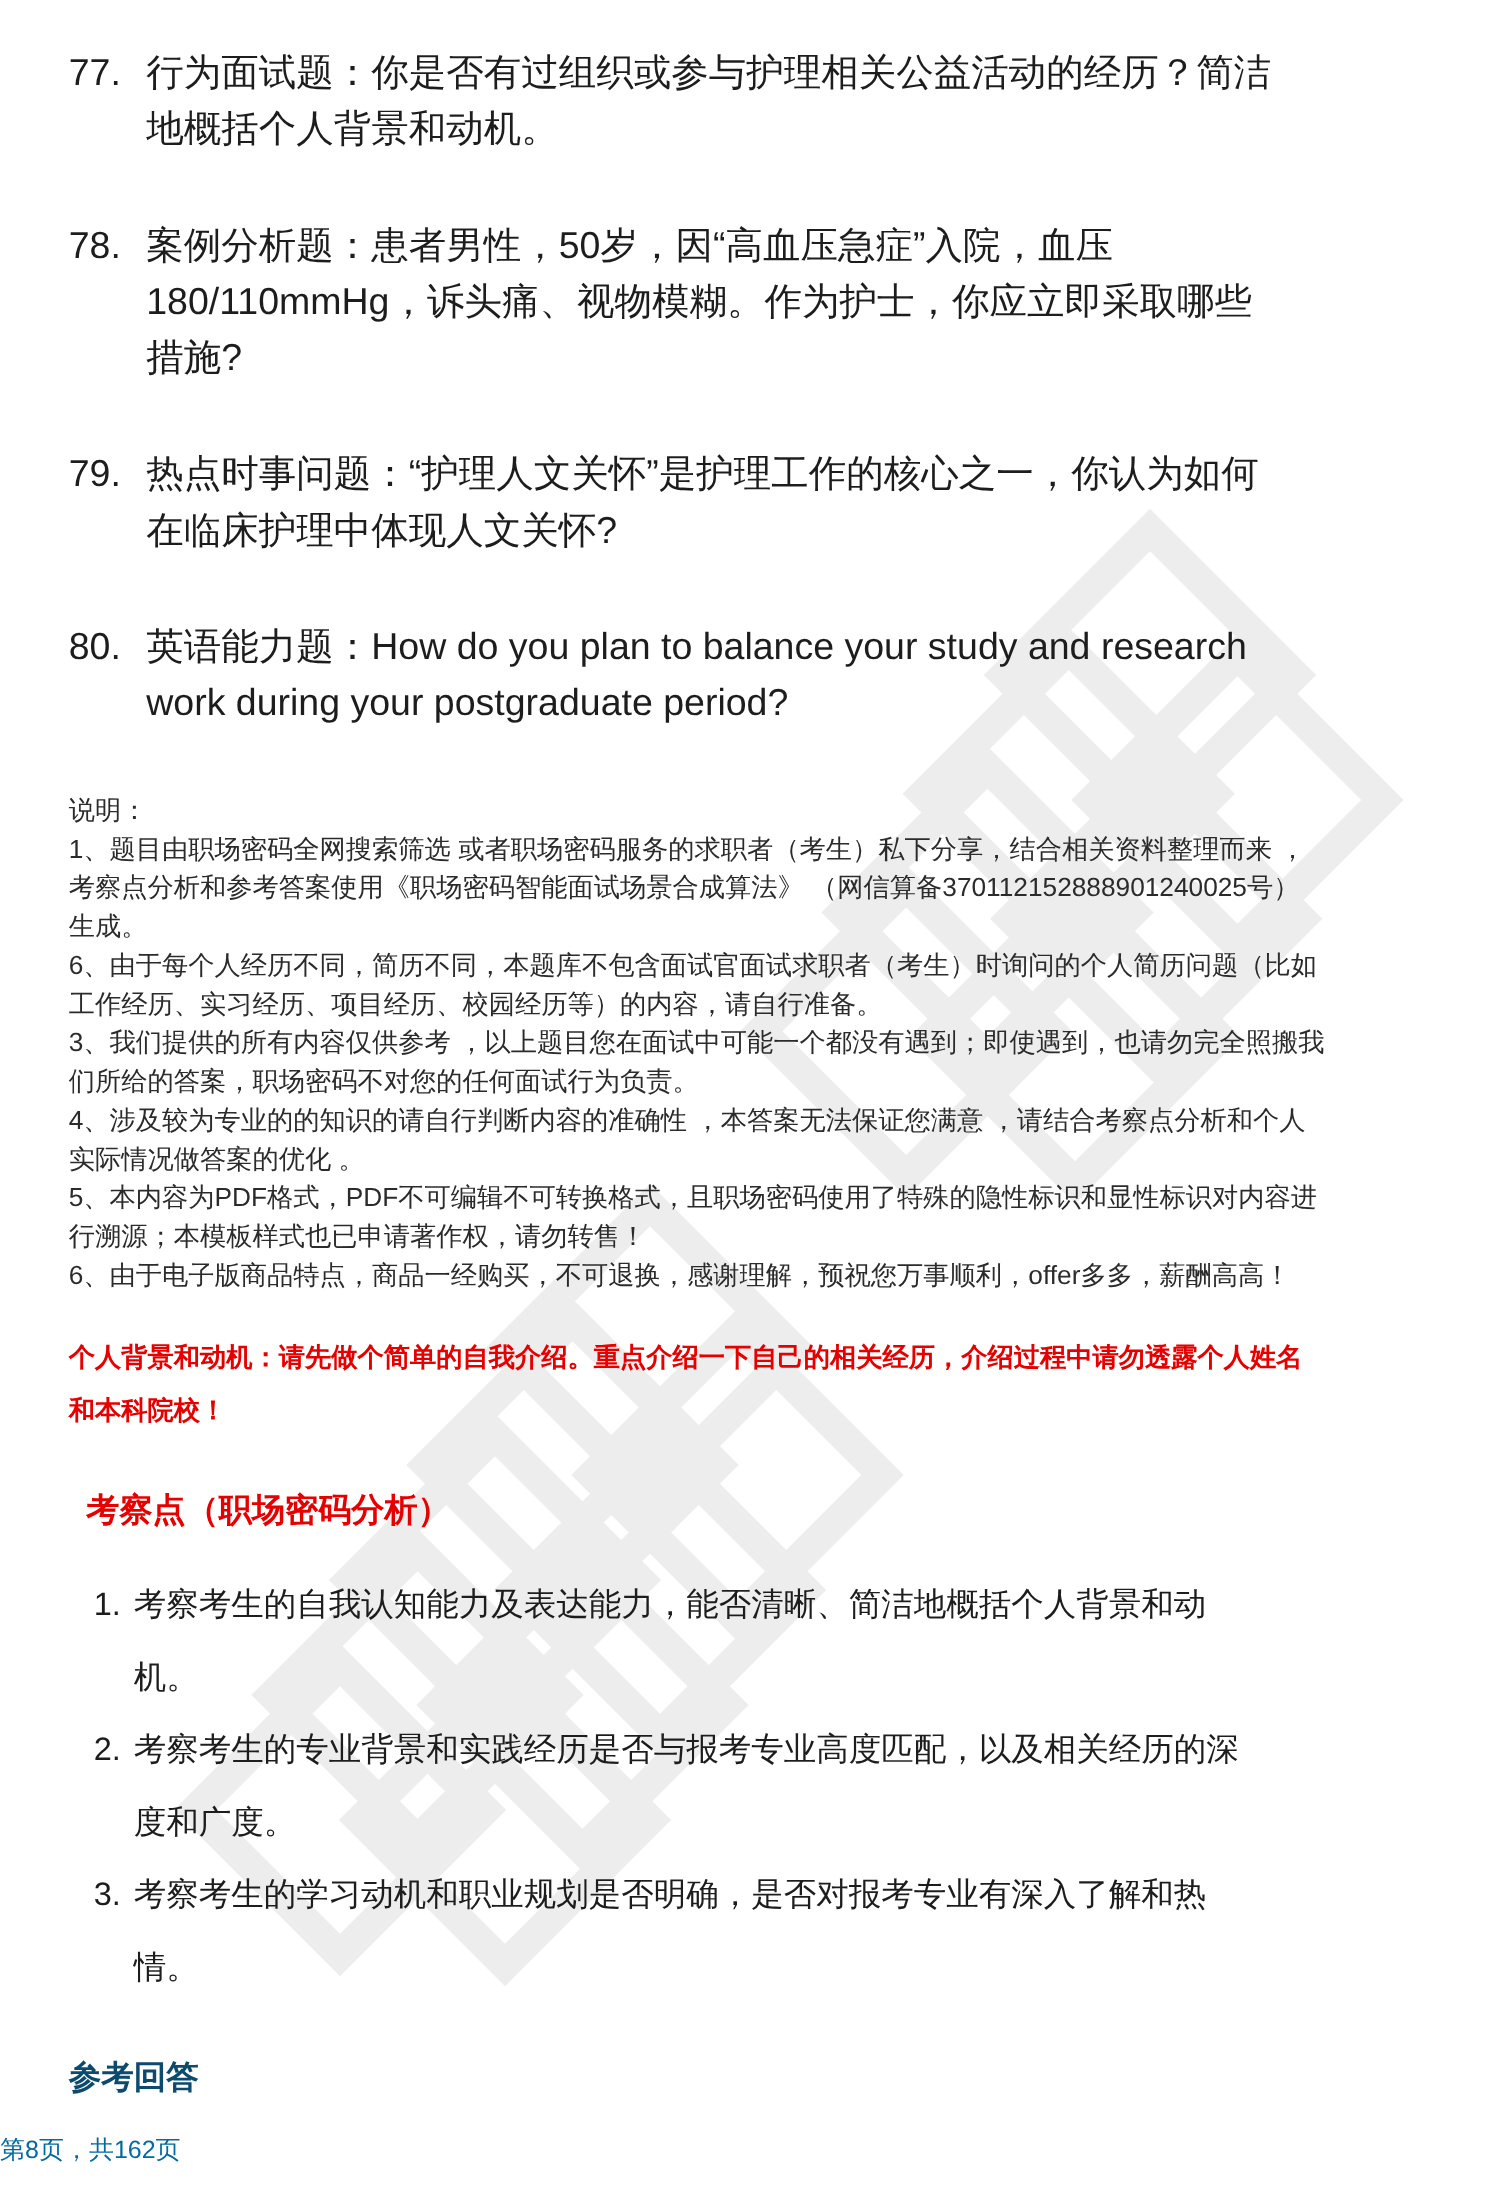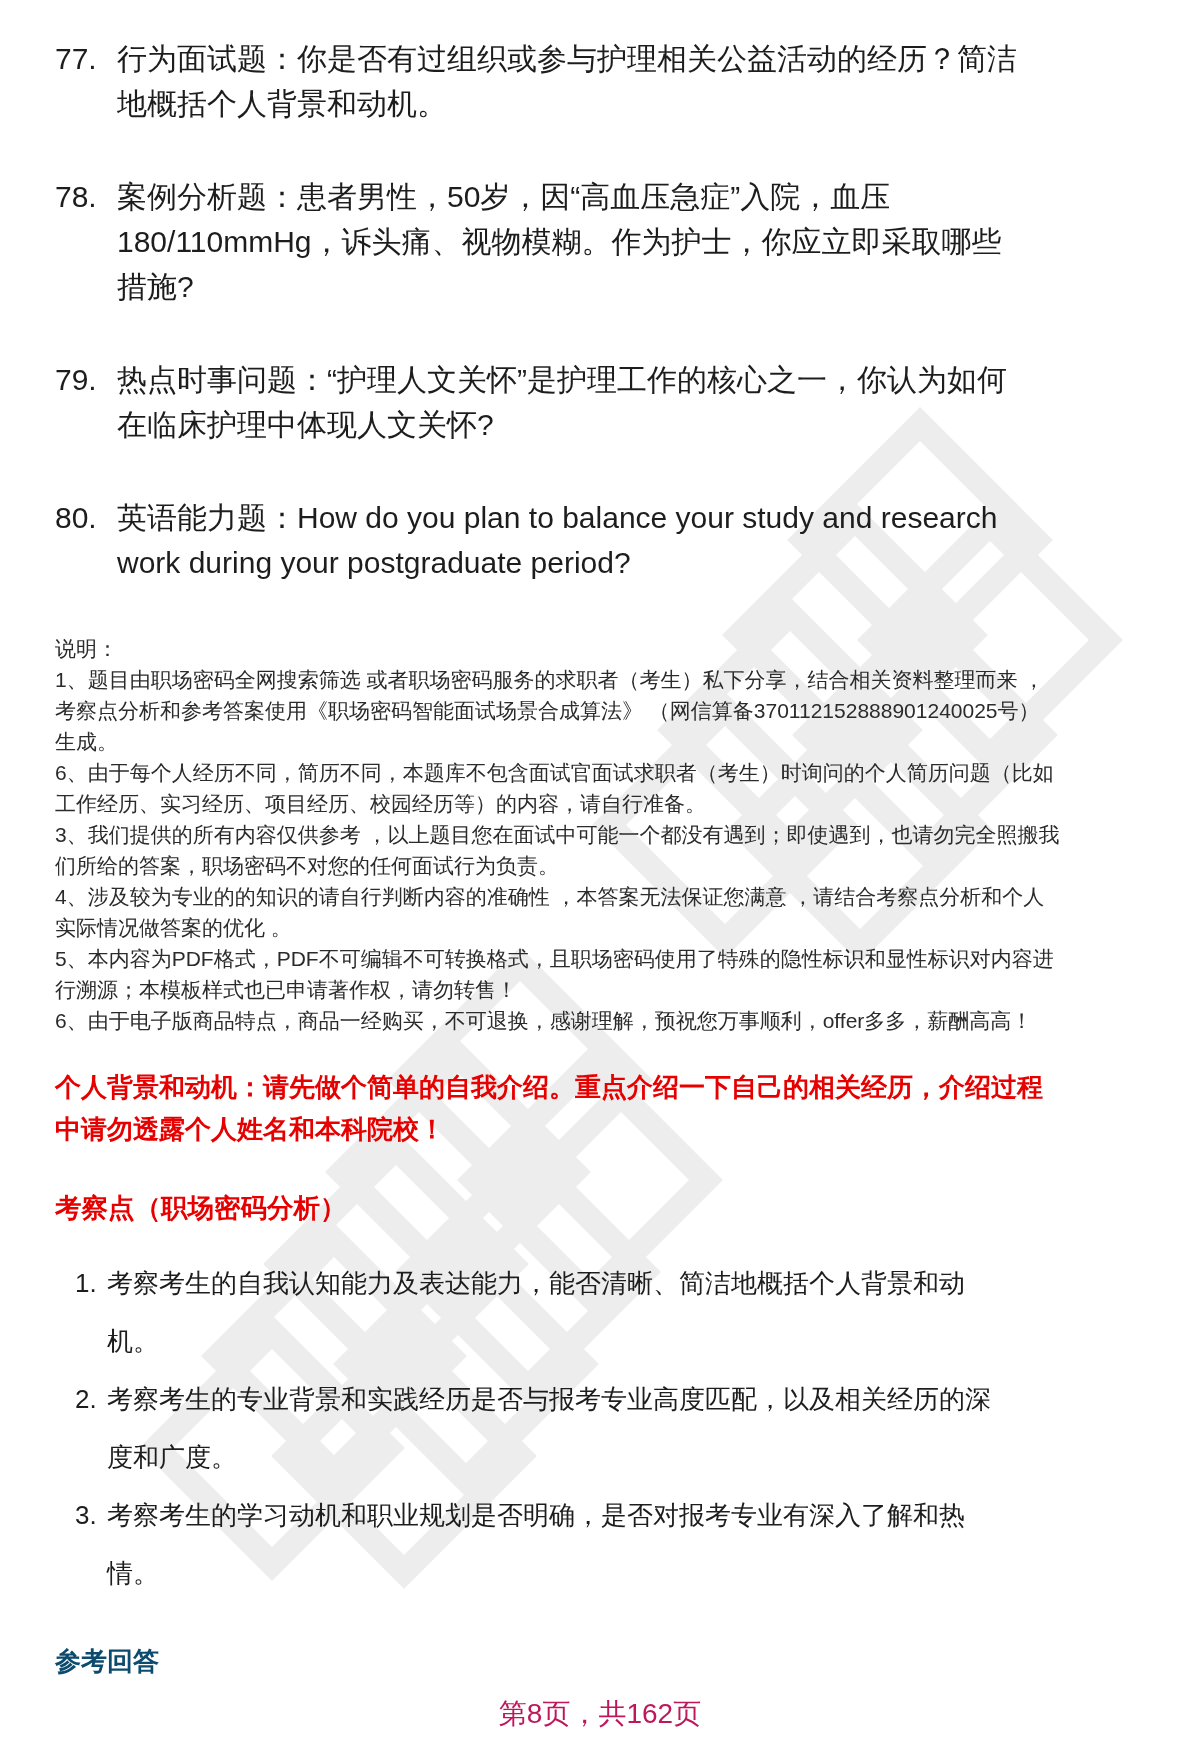--- a/index.html
+++ b/index.html
@@ -58,31 +58,32 @@
     font-size: 21px;
     line-height: 31px;
     color: #2b2b2b;
     width: 1005px;
   }
   .notes p {
     margin: 0;
   }
   .highlight {
     margin-top: 30px;
-    font-size: 26px;
+    font-size: 21px;
     line-height: 42px;
     font-weight: bold;
     color: #e60000;
     width: 1000px;
   }
   .analysis-heading {
     margin-top: 40px;
     font-size: 26.5px;
     font-weight: bold;
     color: #e60000;
+    margin-left: 14px;
   }
   .alist {
     list-style: none;
     margin: 28px 0 0 0;
     padding: 0;
     font-size: 26px;
     line-height: 58px;
     width: 940px;
     color: #1d1d1d;
   }
@@ -100,23 +101,22 @@
     font-size: 26px;
     font-weight: bold;
     color: #0c4a6e;
   }
   .footer {
     position: absolute;
     z-index: 1;
     bottom: 22px;
     left: 0;
     width: 100%;
-    text-align: center;
-    font-size: 28px;
-    color: #be185d;
+    font-size: 20px;
+    color: #0369a1;
   }
 </style>
 </head>
 <body>
 
 <div class="wm-layer">
   <div class="wm-diamond" style="left:826px; top:446px;"></div>
   <div class="wm-diamond" style="left:761px; top:541px;"></div>
   <div class="wm-diamond" style="left:696px; top:636px;"></div>
   <div class="wm-diamond" style="left:631px; top:731px;"></div>

